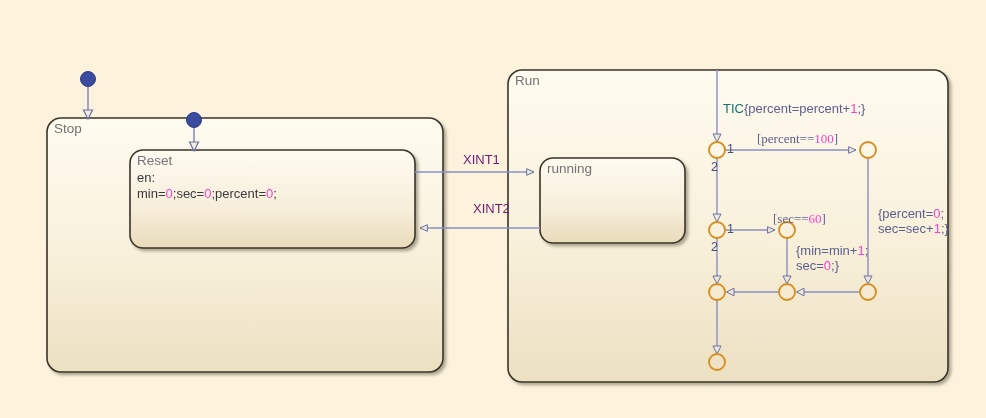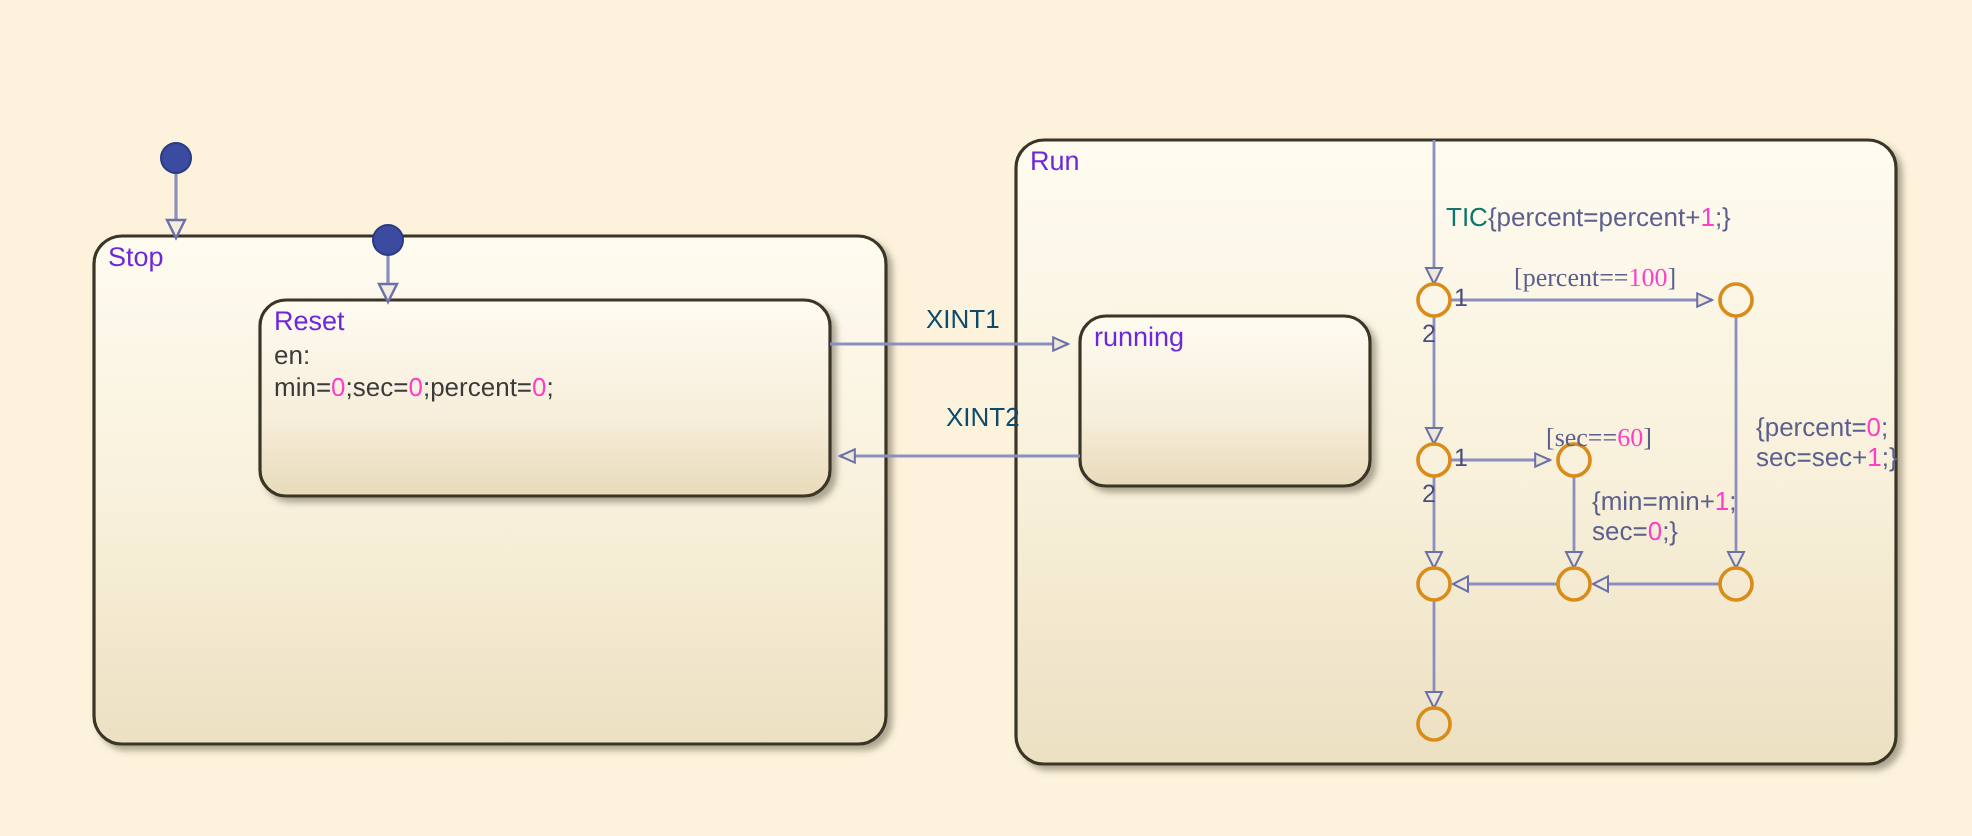--- a/index.html
+++ b/index.html
@@ -16,22 +16,22 @@
   }
   .label{
     position:absolute;
     font-family:"Liberation Sans", sans-serif;
     font-size:13px;
     color:#3a3a3a;
     white-space:pre;
     line-height:15px;
     pointer-events:none;
   }
-  .lbl-state{ font-size:13.5px; color:#6d28d9; }
-  .lbl-event{ color:#0c4a6e; font-size:13px; }
+  .lbl-state{ font-size:13.5px; color:#737373; }
+  .lbl-event{ color:#701a75; font-size:13px; }
   .lbl-action{ color:#5b5f8e; font-size:13px; }
   .lbl-cond{ color:#5b5f8e; font-size:13px;font-family:Liberation Serif, serif; }
   .num{ color:#ff3ec8; }
   .evt{ color:#0f766e; }
   .lbl-jnum{ color:#4a4f7a; font-size:12.5px; }
 </style>
 </head>
 <body>
 
 <svg id="canvas" width="986" height="418" viewBox="0 0 986 418" xmlns="http://www.w3.org/2000/svg">

